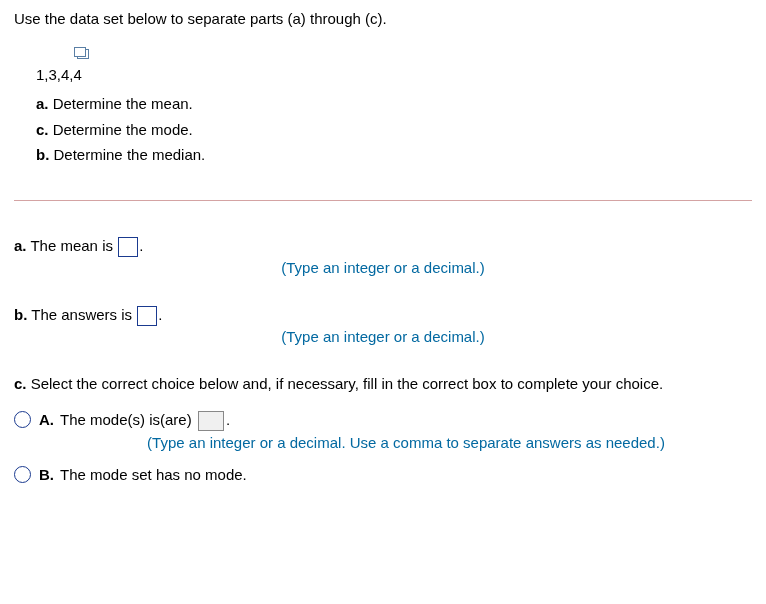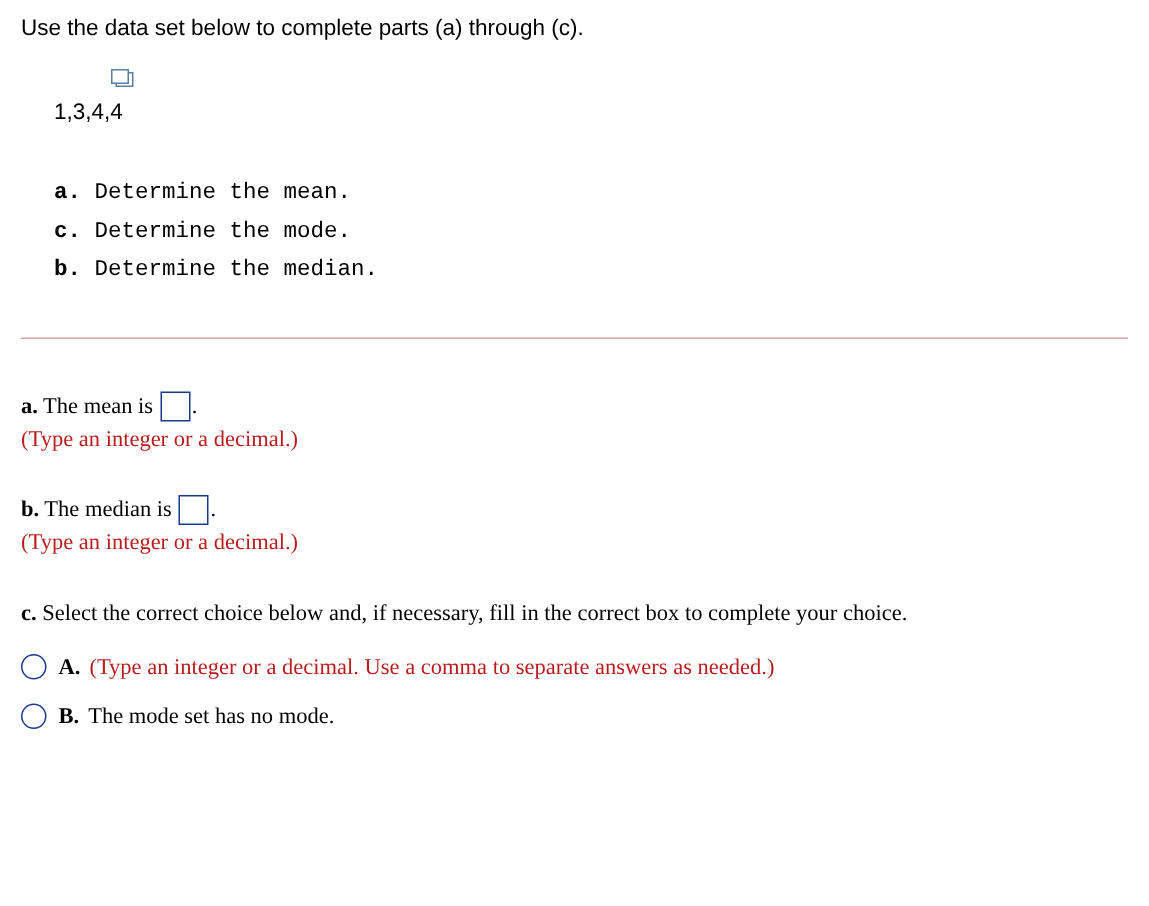--- a/index.html
+++ b/index.html
@@ -13,39 +13,37 @@
     }
     .instructions {
       margin-bottom: 18px;
     }
     .icon-row {
       margin-left: 60px;
       margin-bottom: 4px;
     }
     .dataset {
       margin-left: 22px;
-      margin-bottom: 33px;
+      margin-bottom: 8px;
     }
     .parts-list {
       margin-left: 22px;
       line-height: 1.7;
-      font-family: Liberation Mono, monospace;
     }
     .part-label {
       font-weight: bold;
     }
     .hr-line {
       border: none;
       border-top: 1px solid #d4a3a3;
       margin: 32px 0 34px 0;
     }
     .answer-block {
       margin-bottom: 24px;
       line-height: 1.5;
-      font-family: Liberation Serif, serif;
     }
     .answer-label {
       font-weight: bold;
     }
     .blank-box {
       display: inline-block;
       width: 18px;
       height: 18px;
       border: 1px solid #1a3a8f;
       vertical-align: middle;
@@ -54,21 +52,22 @@
     .blank-box-gray {
       display: inline-block;
       width: 24px;
       height: 18px;
       border: 1px solid #888;
       background: #f0f0f0;
       vertical-align: middle;
       margin: 0 2px;
     }
     .hint {
-      color: #b91c1c;
+      color: #0369a1;
+      text-align: center;
     }
     .radio-row {
       display: flex;
       align-items: flex-start;
       margin-top: 14px;
       margin-bottom: 10px;
     }
     .radio-circle {
       width: 15px;
       height: 15px;
@@ -106,21 +105,21 @@
       left: 0;
       width: 10px;
       height: 8px;
       border: 1px solid #5a7fa5;
       background: #fff;
     }
   </style>
 </head>
 <body>
 
-<div class="instructions">Use the data set below to complete parts (a) through (c).</div>
+<div class="instructions">Use the data set below to separate parts (a) through (c).</div>
 
 <div class="icon-row">
   <span class="popup-icon">
     <span class="back"></span>
     <span class="front"></span>
   </span>
 </div>
 
 <div class="dataset">1,3,4,4</div>
 
@@ -146,36 +145,40 @@
     <span class="answer-label">a.</span>
     <span>The mean is</span>
     <span class="blank-box"></span><span>.</span>
   </div>
   <div class="hint">(Type an integer or a decimal.)</div>
 </div>
 
 <div class="answer-block">
   <div>
     <span class="answer-label">b.</span>
-    <span>The median is</span>
+    <span>The answers is</span>
     <span class="blank-box"></span><span>.</span>
   </div>
   <div class="hint">(Type an integer or a decimal.)</div>
 </div>
 
 <div class="answer-block">
   <div>
     <span class="answer-label">c.</span>
     <span>Select the correct choice below and, if necessary, fill in the correct box to complete your choice.</span>
   </div>
 
   <div class="radio-row">
     <span class="radio-circle"></span>
     <span class="radio-label">A.</span>
     <div class="radio-content">
+      <div>
+        <span>The mode(s) is(are)</span>
+        <span class="blank-box-gray"></span><span>.</span>
+      </div>
       <div class="hint">(Type an integer or a decimal. Use a comma to separate answers as needed.)</div>
     </div>
   </div>
 
   <div class="radio-row" style="margin-top:10px;">
     <span class="radio-circle"></span>
     <span class="radio-label">B.</span>
     <div class="radio-content">
       <span>The mode set has no mode.</span>
     </div>

